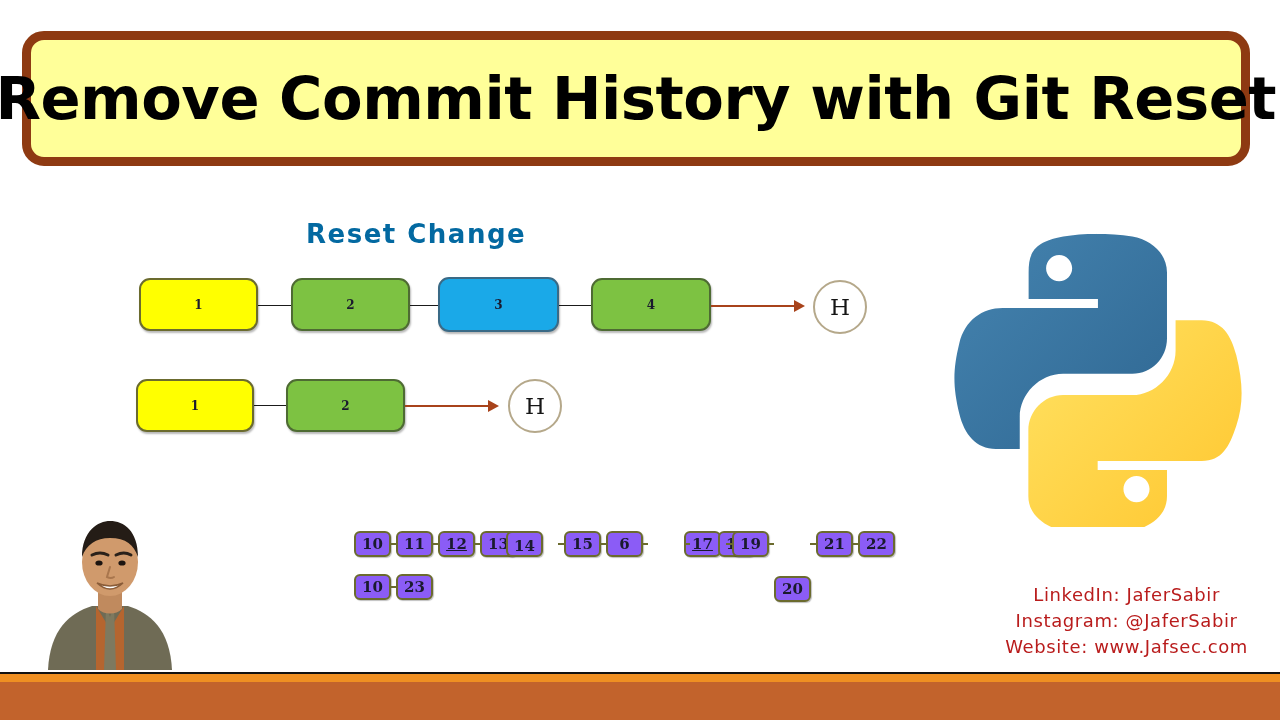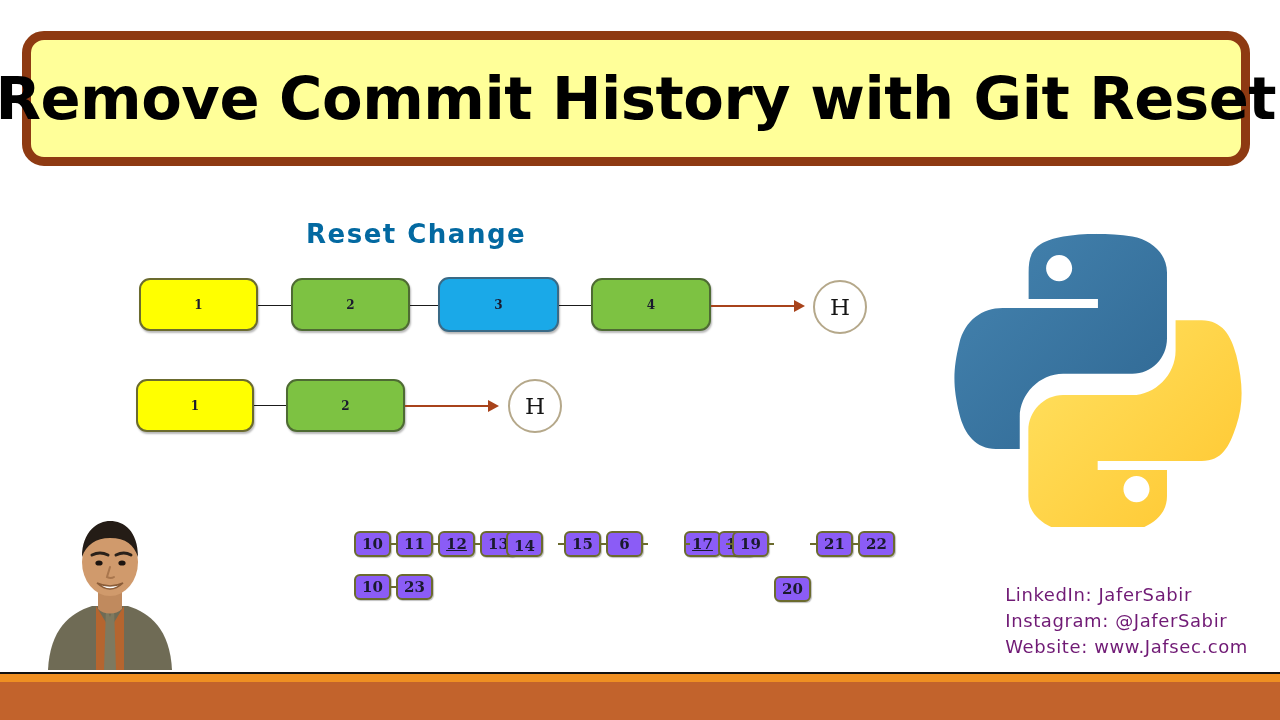--- a/index.html
+++ b/index.html
@@ -130,24 +130,24 @@
     left:26px; top:505px;
     width:168px; height:165px;
     overflow:hidden;
   }
   #presenter svg { display:block; }
 
   
   #contact {
     position:absolute;
     right:32px; top:582px;
-    text-align:left;
+    text-align:center;
     font-family:"DejaVu Sans", sans-serif;
     font-size:18px;
-    color:#701a75;
+    color:#b91c1c;
     line-height:26px;
     letter-spacing:0.6px;
   }
   #contact div { white-space:nowrap; }
 
   
   #bottom-rule   { position:absolute; left:0; bottom:46px; width:1280px; height:2px; background:#111111; }
   #bottom-stripe { position:absolute; left:0; bottom:38px; width:1280px; height:8px; background:#ef8f22; }
   #bottom-band   { position:absolute; left:0; bottom:0;   width:1280px; height:38px; background:#c2632c; }
 </style>

